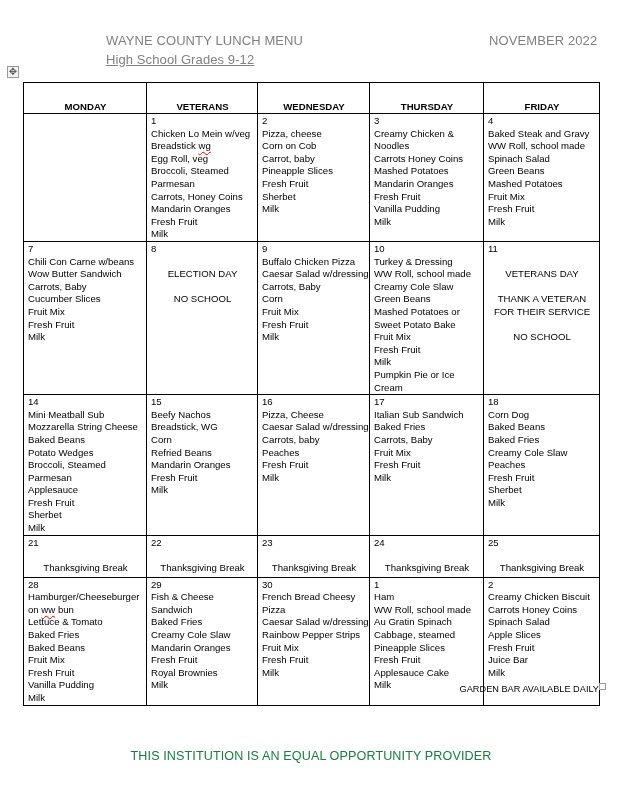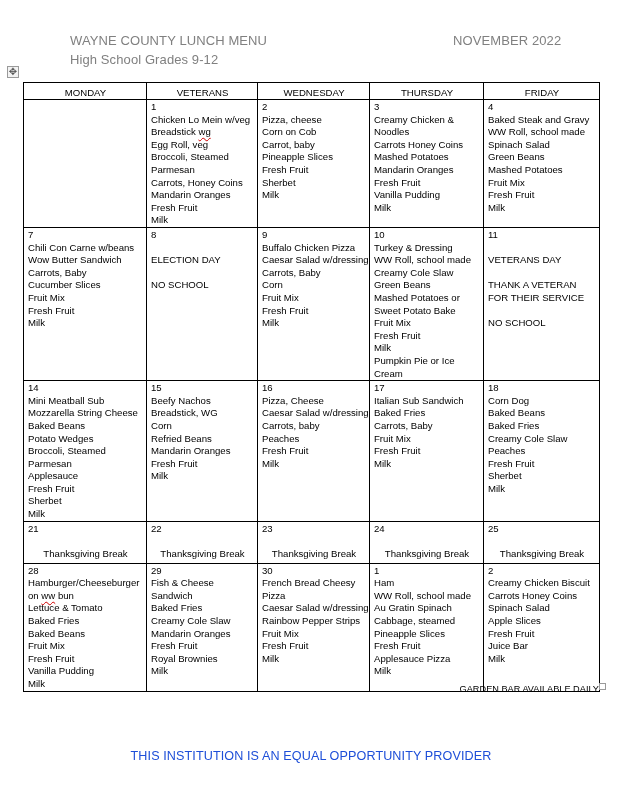--- a/index.html
+++ b/index.html
@@ -14,24 +14,25 @@
       overflow: hidden;
       font-family: "Liberation Sans", "DejaVu Sans", sans-serif;
       color: #000;
     }
     .hdr {
       position: absolute;
       color: #808080;
       font-size: 13px;
       letter-spacing: 0.1px;
       white-space: nowrap;
+      margin-left: 36px;
     }
     #title { left: 70px; top: 33px; }
     #month { left: 453px; top: 33px; }
-    #subtitle { left: 70px; top: 52px; }
+    #subtitle { left: 70px; top: 52px; text-decoration: underline; }
 
     #move-handle {
       position: absolute;
       left: 7px;
       top: 66px;
       width: 12px;
       height: 12px;
       border: 1px solid #9a9a9a;
       background: #f3f3f3;
       box-sizing: border-box;
@@ -51,44 +52,44 @@
       font-size: 9.6px;
       line-height: 12.6px;
     }
     #menu-table td, #menu-table th {
       border: 1.3px solid #000;
       vertical-align: top;
       padding: 1px 3px 0 4px;
       overflow: hidden;
     }
     #menu-table th {
-      font-weight: normal;
+      font-weight: bold;
       text-align: center;
       height: 11px;
-      padding-top: 4px;
+      padding-top: 18px;
       padding-bottom: 0;
       line-height: 12px;
     }
     .col-mon { width: 123px; }
     .col-tue { width: 111px; }
     .col-wed { width: 112px; }
     .col-thu { width: 114px; }
     .col-fri { width: 116px; }
 
     tr.r1 td { height: 126px; }
     tr.r2 td { height: 150px; }
     tr.r3 td { height: 137px; }
     tr.r4 td { height: 40px; }
     tr.r5 td { height: 124px; }
 
     .day-num { display: block; }
     .item { display: block; white-space: nowrap; }
     .notice {
       display: block;
-      text-align: left;
+      text-align: center;
       white-space: normal;
     }
     .notice.gap { margin-top: 12.6px; }
     .brk {
       display: block;
       text-align: center;
       margin-top: 12.6px;
       white-space: nowrap;
     }
     .squiggle {
@@ -114,21 +115,21 @@
       border: 1px solid #9a9a9a;
       box-sizing: border-box;
       background: #fff;
     }
     #footer {
       position: absolute;
       left: 0;
       width: 622px;
       top: 749px;
       text-align: center;
-      color: #1d4ed8;
+      color: #15803d;
       font-size: 12.6px;
       letter-spacing: 0.1px;
     }
   </style>
 </head>
 <body>
 
 <div id="title" class="hdr">WAYNE COUNTY LUNCH MENU</div>
 <div id="month" class="hdr">NOVEMBER 2022</div>
 <div id="subtitle" class="hdr">High School Grades 9-12</div>
@@ -360,21 +361,21 @@
           <span class="item">Milk</span>
         </td>
         <td>
           <span class="day-num">1</span>
           <span class="item">Ham</span>
           <span class="item">WW Roll, school made</span>
           <span class="item">Au Gratin Spinach</span>
           <span class="item">Cabbage, steamed</span>
           <span class="item">Pineapple Slices</span>
           <span class="item">Fresh Fruit</span>
-          <span class="item">Applesauce Pizza</span>
+          <span class="item">Applesauce Cake</span>
           <span class="item">Milk</span>
         </td>
         <td>
           <span class="day-num">2</span>
           <span class="item">Creamy Chicken Biscuit</span>
           <span class="item">Carrots Honey Coins</span>
           <span class="item">Spinach Salad</span>
           <span class="item">Apple Slices</span>
           <span class="item">Fresh Fruit</span>
           <span class="item">Juice Bar</span>

